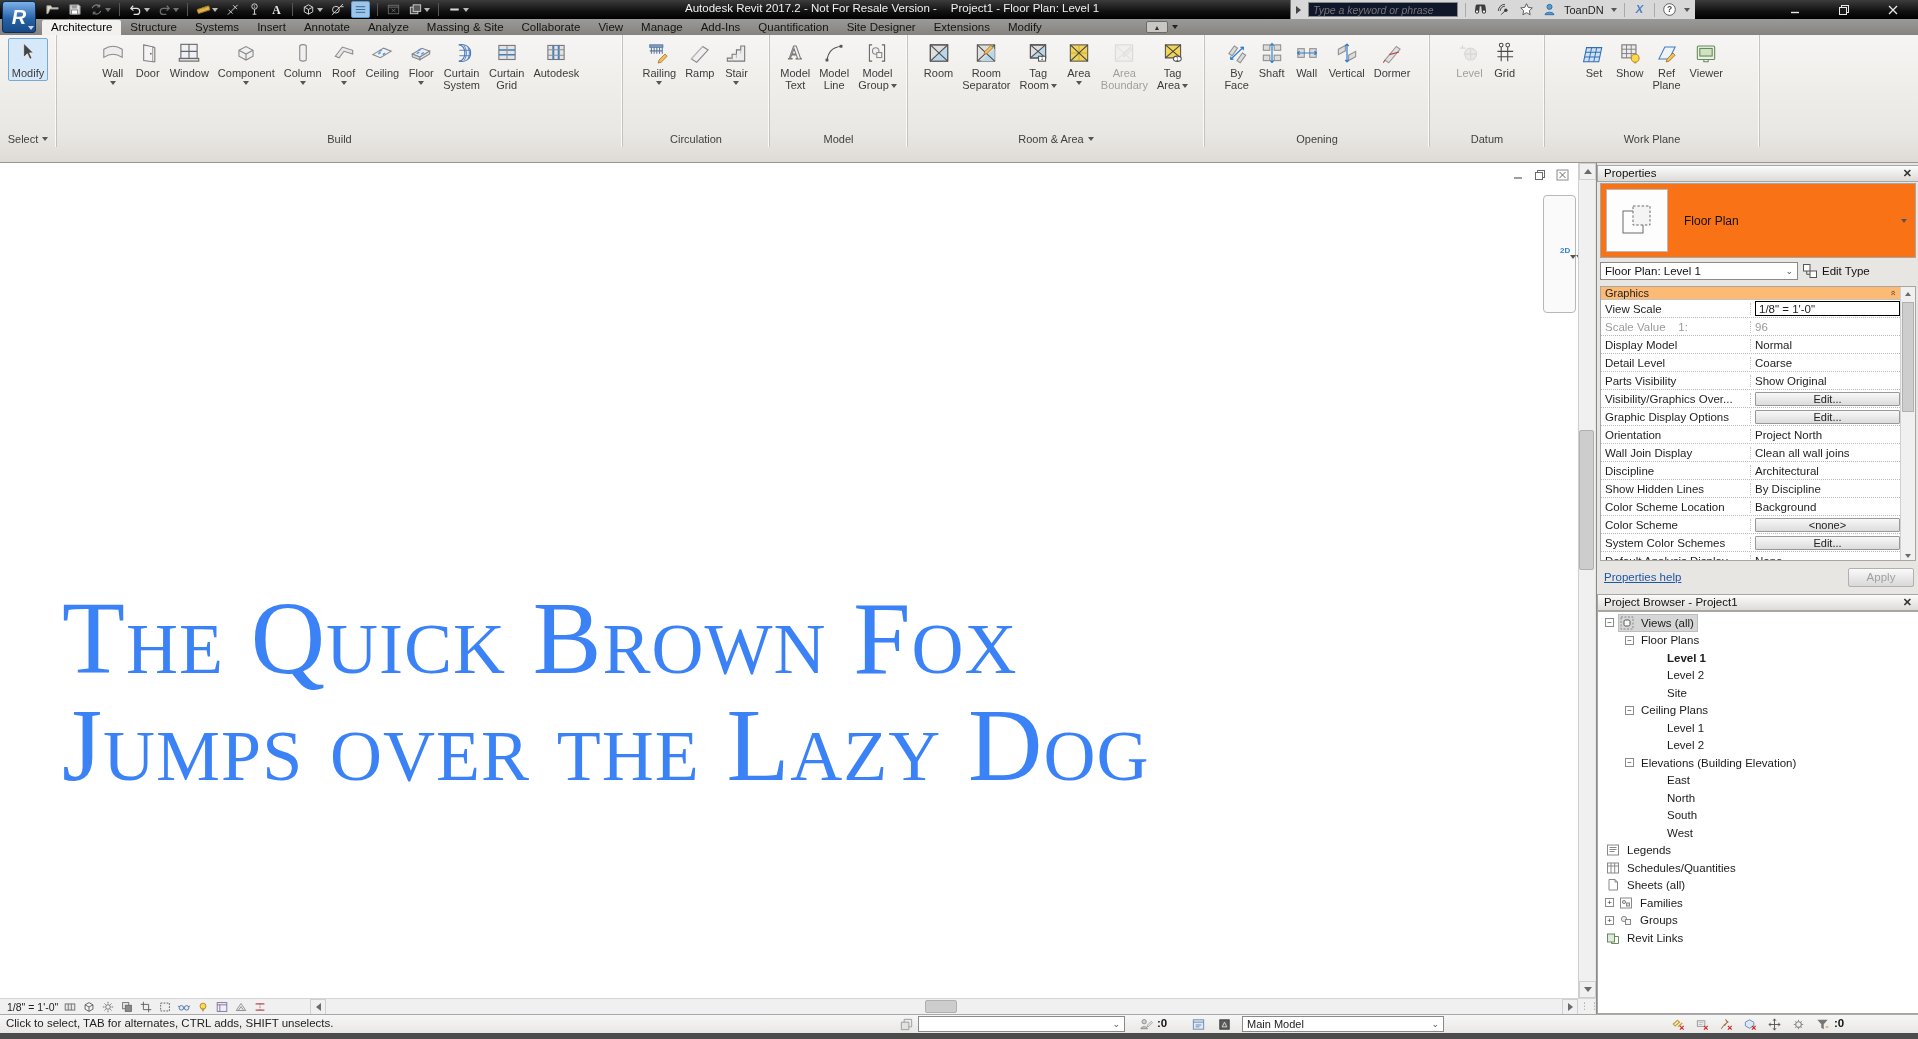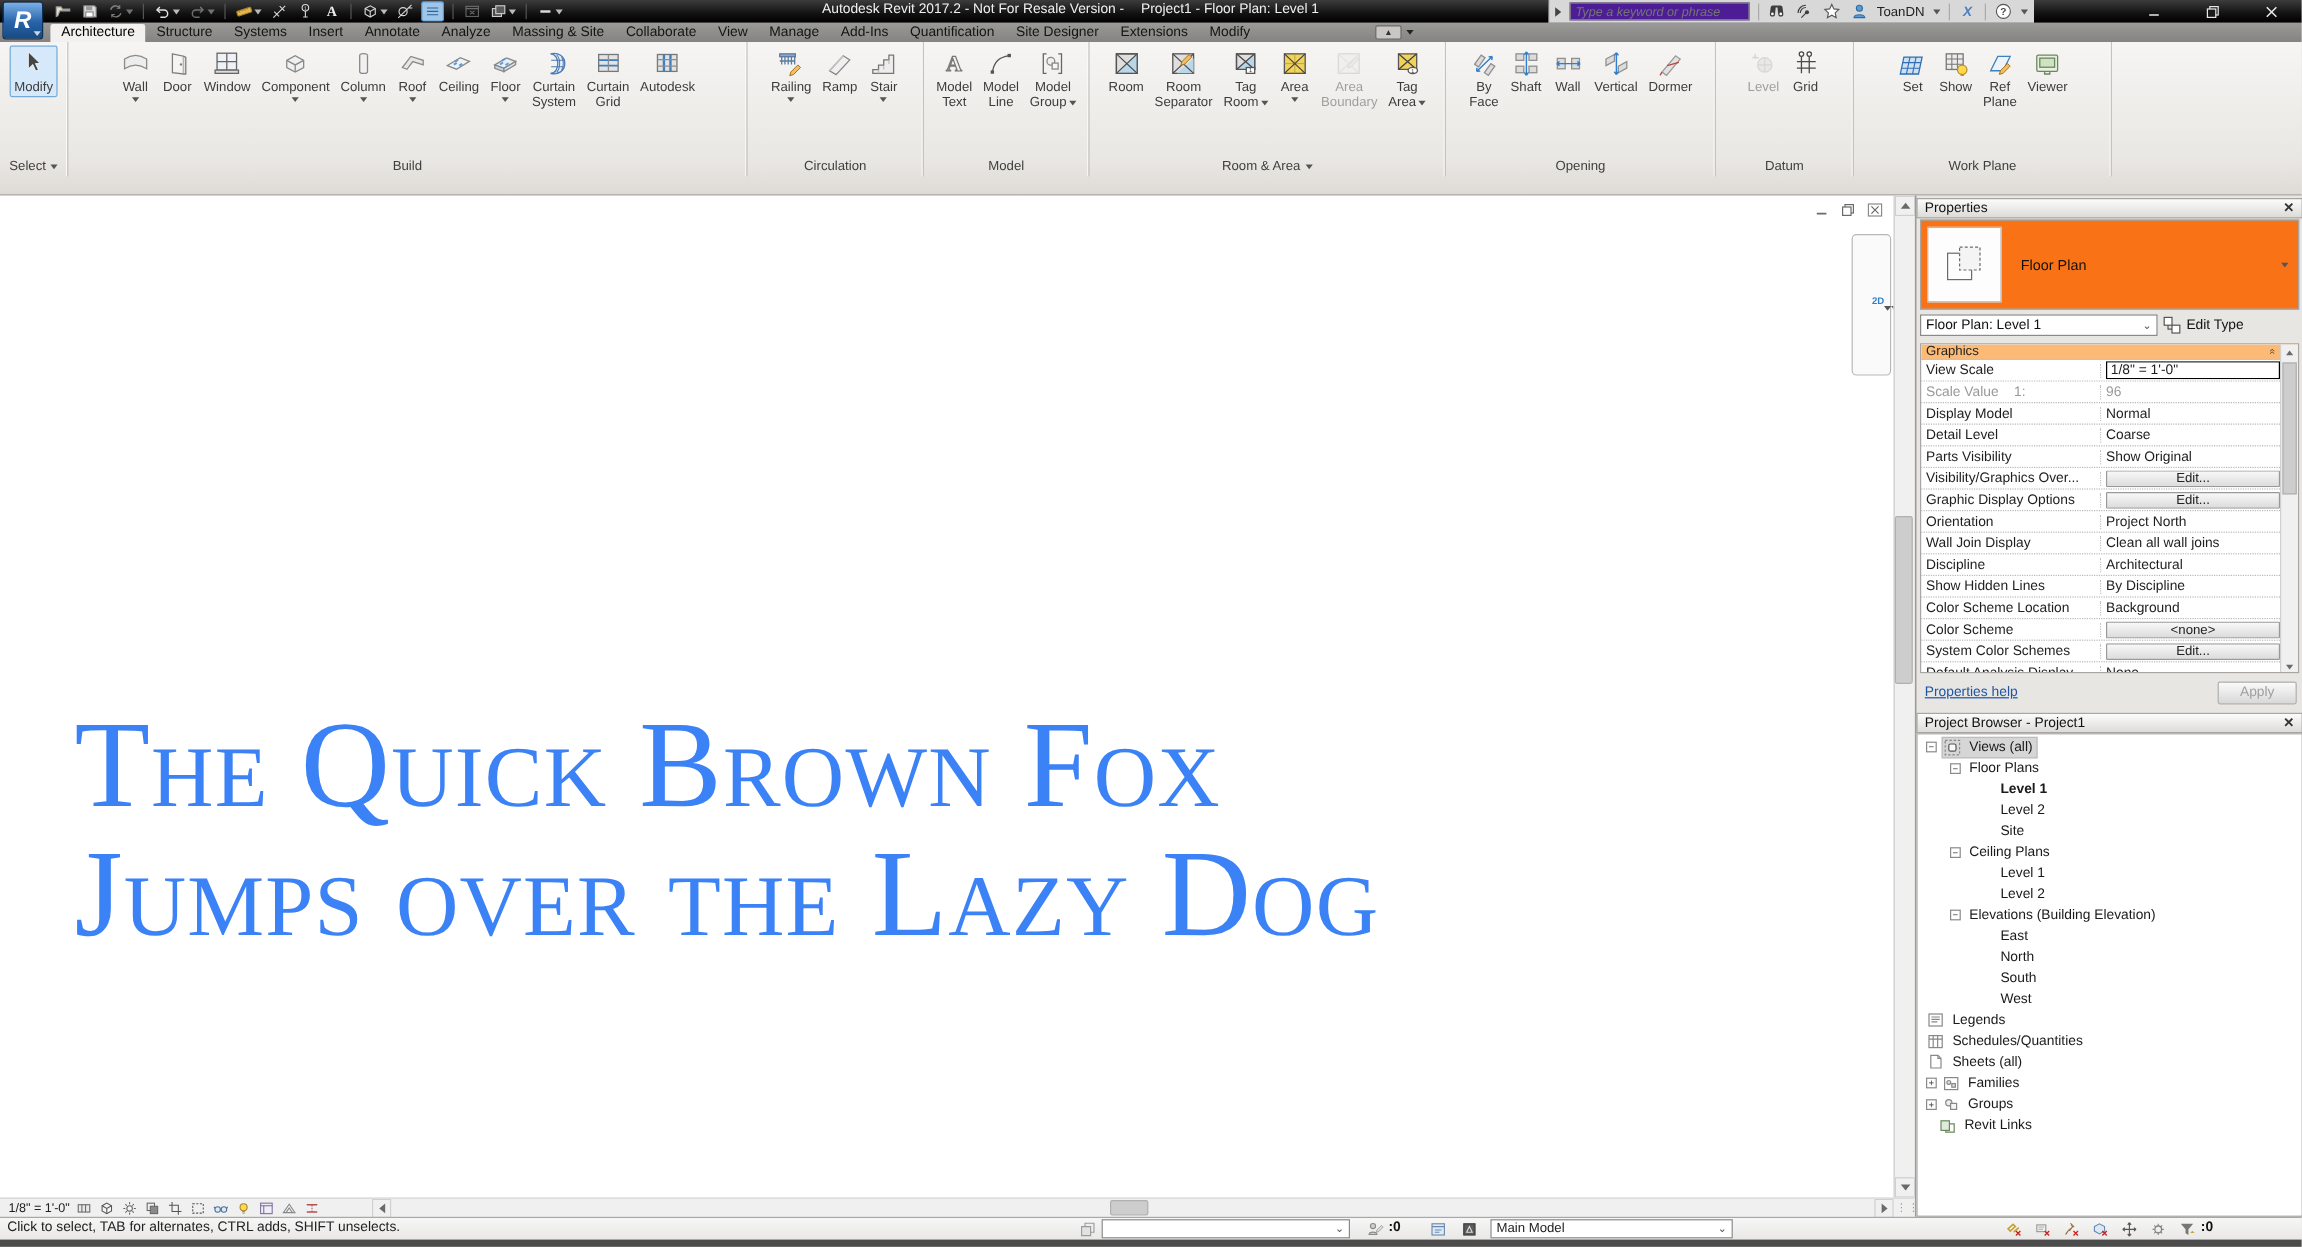--- a/index.html
+++ b/index.html
@@ -10,21 +10,21 @@
   #appbtn{position:absolute;left:2px;top:1px;width:34px;height:32px;z-index:30;background:linear-gradient(#7db1e8,#2763a8 55%,#184a85);border:1px solid #0d2f55;border-radius:3px;color:#fff;font-weight:bold;font-style:italic;font-size:20px;text-align:center;line-height:30px}
   #appbtn .cdn{position:absolute;right:1px;bottom:2px}
   #qat{position:absolute;left:44px;top:1px;height:17px;display:flex;align-items:center;gap:5px}
   .qbtn{display:flex;align-items:center;gap:1px;padding:0 1px;height:17px}
   .qbtn.active{background:#9fc6e8;border:1px solid #5b9bd5;border-radius:2px}
   .qbtn.dim{opacity:.55}
   .qsep{width:1px;height:13px;background:#555;margin:0 2px}
   #titletext{position:absolute;left:685px;top:2px;white-space:nowrap;font-size:11.5px;color:#f0f0f0}
   #titletext span{margin-right:14px}
   #infocenter{position:absolute;left:1290px;top:0;height:19px;display:flex;align-items:center;background:#d8d8d8;border-left:1px solid #777;padding:0 5px;gap:7px}
-  #ic-search{width:150px;height:15px;border:1px solid #8a8a8a;background:#4c1d95;font-style:italic;font-size:10.5px;color:#888;padding:0 4px;font-family:"Liberation Sans",sans-serif}
+  #ic-search{width:150px;height:15px;border:1px solid #8a8a8a;background:#0f172a;font-style:italic;font-size:10.5px;color:#888;padding:0 4px;font-family:"Liberation Sans",sans-serif}
   .icsep{width:1px;height:14px;background:#aaa}
   #username{color:#222;font-size:11px}
   #winbtns{position:absolute;left:1770px;top:0;width:148px;height:19px;display:flex;justify-content:space-around;align-items:center}
   
   #tabrow{position:absolute;left:0;top:19px;width:1918px;height:16px;background:linear-gradient(#9a9a98,#858380);display:flex;align-items:flex-end;padding-left:42px}
   .tab{padding:1px 9px 2px;font-size:11.5px;color:#141414;white-space:nowrap}
   .tab.active{background:#f2f1ef;border-radius:2px 2px 0 0;color:#000}
   #ribcollapse{position:absolute;left:1146px;top:21px;display:flex;align-items:center;gap:4px}
   #ribcollapse .box{width:22px;height:12px;background:#c9c7c3;border:1px solid #6a6a6a;border-radius:2px;font-size:7px;text-align:center;line-height:11px;color:#333}
   
@@ -54,21 +54,21 @@
   #canvasbottom{position:absolute;left:0;top:998px;width:1595px;height:16px;background:#f0f0f0;border-top:1px solid #d5d5d5}
   #vcb{position:absolute;left:0;top:0;height:16px;display:flex;align-items:center}
   #vcb-scale{width:60px;padding-left:7px;font-size:10.5px;color:#222;white-space:nowrap}
   .vcbi{width:19px;height:15px;display:flex;align-items:center;justify-content:center}
   #hscroll{position:absolute;left:310px;top:0;width:1268px;height:16px;background:#f0f0f0}
   .harrow{position:absolute;top:0;width:16px;height:16px;display:flex;align-items:center;justify-content:center;border:1px solid #d0d0d0;background:#f0f0f0}
   #hthumb{position:absolute;left:615px;top:1px;width:32px;height:13px;background:#cdcdcd;border:1px solid #b0b0b0;border-radius:2px}
   #grip{position:absolute;left:1580px;top:2px;color:#9a9a9a;font-size:9px;letter-spacing:1px}
   
   #rightcol{position:absolute;left:1596px;top:163px;width:322px;height:851px;background:#e8e6e3;border-left:1px solid #8a8a8a}
-  .phead{position:absolute;left:0;width:322px;height:17px;background:linear-gradient(#fcfcfc,#dcdbd8);border:1px solid #a8a6a2;font-size:11.5px;color:#111;padding:1px 6px;display:flex;justify-content:space-between;align-items:center}
+  .phead{position:absolute;left:0;width:322px;height:17px;background:linear-gradient(#fcfcfc,#dcdbd8);border:1px solid #a8a6a2;font-size:11.5px;color:#111;padding:1px 6px;display:flex;justify-content:space-between;align-items:flex-start}
   .phead .x{color:#333;font-size:11px;font-weight:bold}
   #typesel{position:absolute;left:3px;top:20px;width:316px;height:75px;background:#f97316;border:1px solid #a8a6a2;display:flex;align-items:center}
   #typeimg{width:62px;height:63px;margin-left:5px;border:1px solid #b8b8b8;background:#fdfdfd;display:flex;align-items:center;justify-content:center}
   #typename{flex:1;padding-left:16px;font-size:12px;color:#111}
   #typesel .cdn{margin-right:8px}
   #selrow{position:absolute;left:3px;top:98px;width:316px;height:20px;display:flex;align-items:center;gap:4px}
   #selcombo{width:198px;height:18px;background:#fff;border:1px solid #8a8a8a;font-size:11.5px;color:#111;padding:1px 4px;display:flex;justify-content:space-between;align-items:center}
   #edittype{display:flex;align-items:center;gap:4px;font-size:11.5px;color:#111}
   #pgrid{position:absolute;left:3px;top:123px;width:316px;height:275px;background:#fff;border:1px solid #a8a6a2;overflow:hidden}
   #gridhead{height:13px;background:#fdba74;border-bottom:1px solid #c5c3bf;font-size:11px;color:#222;padding:0 4px;display:flex;justify-content:space-between;align-items:center}
@@ -1138,21 +1138,21 @@
         <span class="selwrap">
           <span class="ticon">
             <svg width="16" height="16" viewBox="0 0 16 16">
               <circle cx="6" cy="7" r="2.6" fill="#eee" stroke="#888"></circle>
               <rect x="7.5" y="7.5" width="5" height="5" fill="#f6f6f6" stroke="#888"></rect>
             </svg>
           </span>
           <span class="tlab">Groups</span>
         </span>
       </div>
-      <div class="trow" style="padding-left: 17px;">
+      <div class="trow" style="padding-left: 7px;">
         <span class="selwrap">
           <span class="ticon">
             <svg width="16" height="16" viewBox="0 0 16 16">
               <rect x="2.5" y="4" width="7" height="8" fill="#dfe9dc" stroke="#6a8a5a"></rect>
               <path d="M9.5 6.5h4v7h-7V12" fill="none" stroke="#6a8a5a"></path>
             </svg>
           </span>
           <span class="tlab">Revit Links</span>
         </span>
       </div>

